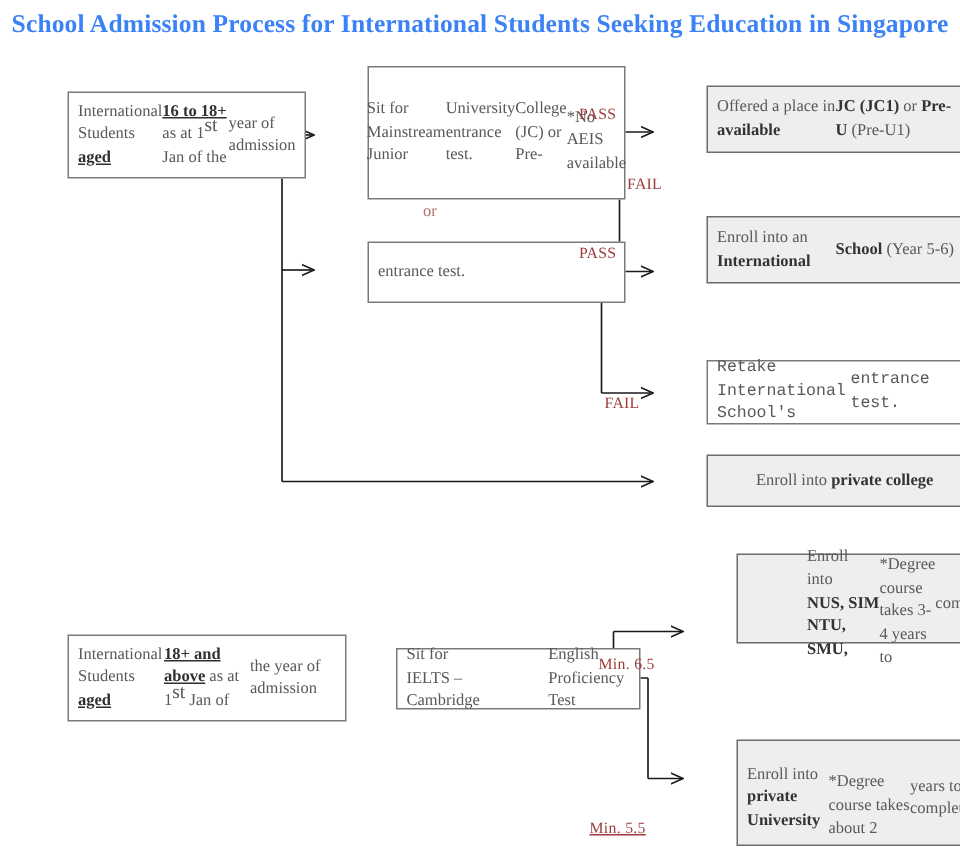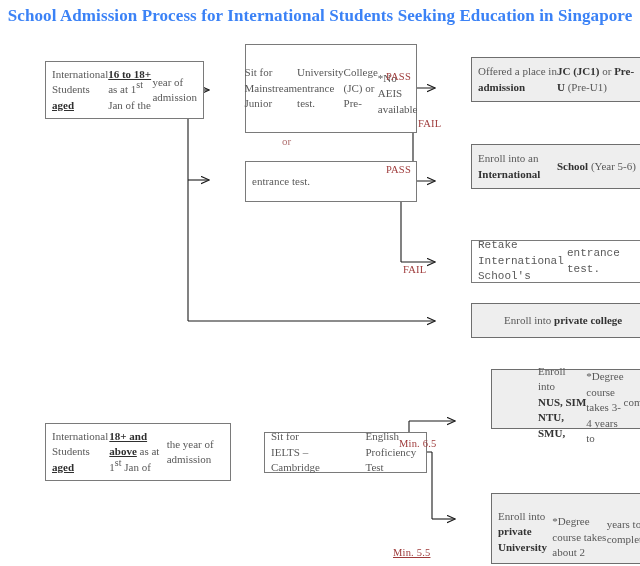--- a/index.html
+++ b/index.html
@@ -47,21 +47,21 @@
     margin-left: 36px;
   }
   .box.shaded {
     background: #eeeeee;
     border-color: #6e6e6e;
   }
   .box .ln { display: block; width: 100%; }
   .box b { font-weight: bold; color: #333333; }
   .box u.bold { font-weight: bold; text-decoration: underline; color: #2f2f2f; }
   .box .note { margin-top: 11px; }
-  .box sup { font-size: 10px; vertical-align: super; line-height: 0; }
+  .box sup { font-size: 13px; vertical-align: super; line-height: 0; }
 
   .label {
     position: absolute;
     font-size: 10.5px;
     color: #9e3a3a;
     white-space: nowrap;
     letter-spacing: 0.2px;
   }
   .or-label {
     position: absolute;
@@ -133,21 +133,21 @@
     <span class="ln note">*No AEIS available</span>
   </div>
 
   <div class="or-label" style="left:282px; top:135px;">or</div>
 
   <div class="box" style="left:209px; top:161px; width:172px; height:41px;">
     <span class="ln">entrance test.</span>
   </div>
 
   <div class="box shaded" style="left:435px; top:57px; width:172px; height:45px;">
-    <span class="ln"><span>Offered a place in </span><b>admission</b></span>
+    <span class="ln"><span>Offered a place in </span><b>available</b></span>
     <span class="ln"><b>JC (JC1)</b><span> or </span><b>Pre-U</b><span> (Pre-U1)</span></span>
   </div>
 
   <div class="box shaded" style="left:435px; top:144px; width:172px; height:45px;">
     <span class="ln"><span>Enroll into an </span><b>International</b></span>
     <span class="ln"><b>School</b><span> (Year 5-6)</span></span>
   </div>
 
   <div class="box" style="left:435px; top:240px; width:192px; height:43px;font-family:Liberation Mono, monospace;">
     <span class="ln">Retake International School's</span>

